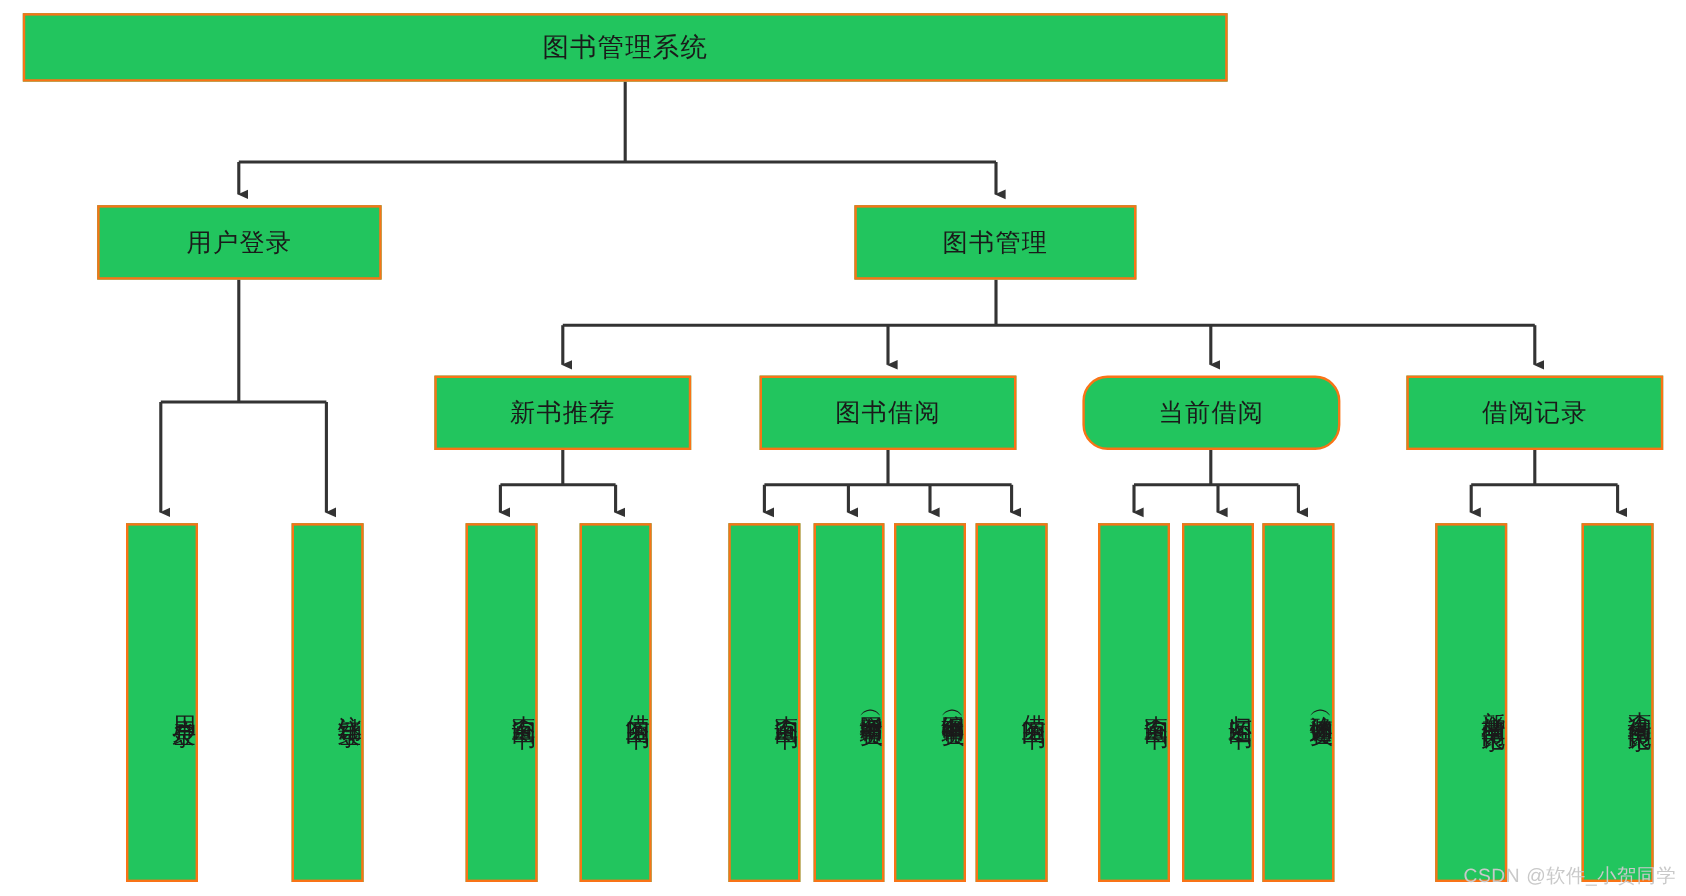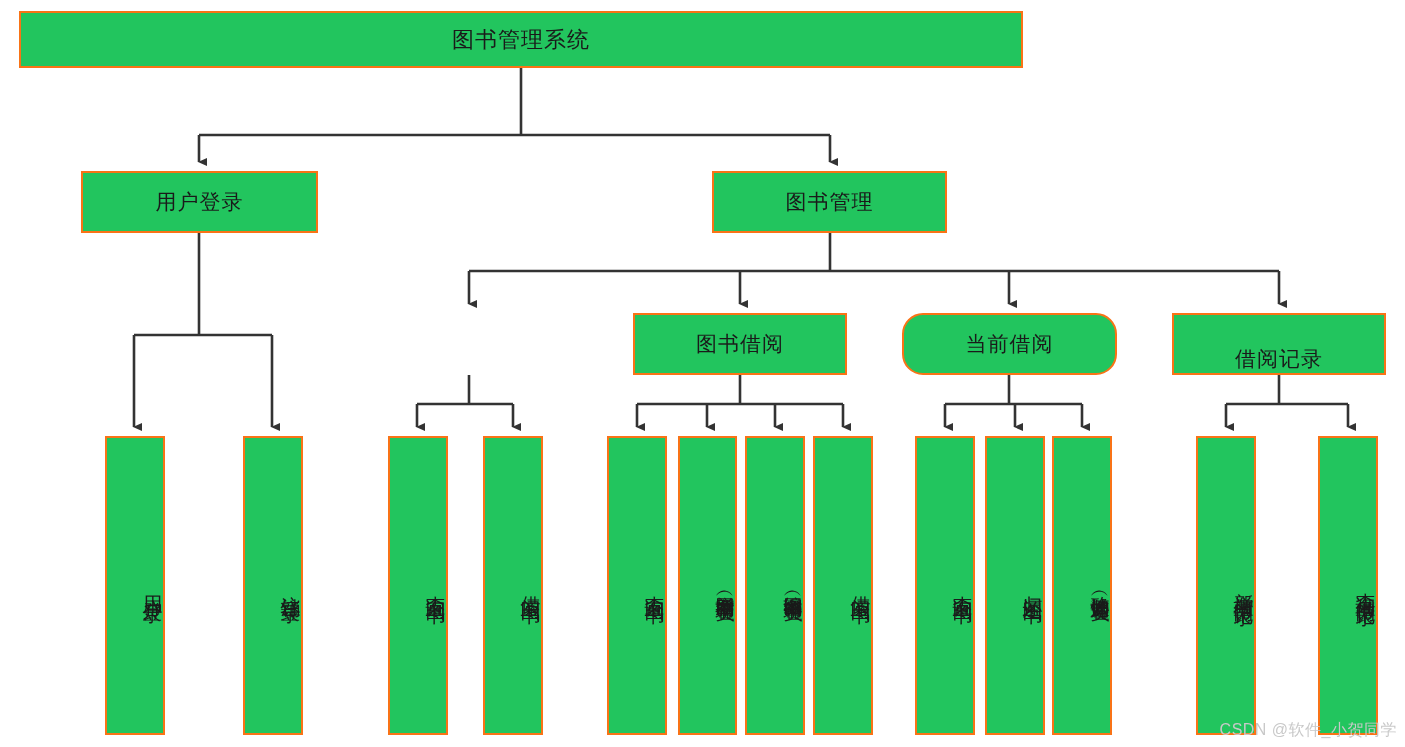--- a/index.html
+++ b/index.html
@@ -135,27 +135,30 @@
     <span class="node-label">图书管理系统</span>
   </div>
 
   <div class="node horiz" style="left:81px; top:171px; width:237px; height:62px;">
     <span class="node-label">用户登录</span>
   </div>
   <div class="node horiz" style="left:712px; top:171px; width:235px; height:62px;">
     <span class="node-label">图书管理</span>
   </div>
 
+  <div class="node horiz" style="left:362px; top:313px; width:214px; height:62px;">
+    <span class="node-label">新书推荐</span>
+  </div>
   <div class="node horiz" style="left:633px; top:313px; width:214px; height:62px;">
     <span class="node-label">图书借阅</span>
   </div>
   <div class="node horiz" style="left:902px; top:313px; width:215px; height:62px;border-radius:21px;">
     <span class="node-label">当前借阅</span>
   </div>
-  <div class="node horiz" style="left:1172px; top:313px; width:214px; height:62px;align-items:flex-end;">
+  <div class="node horiz" style="left:1172px; top:313px; width:214px; height:62px;">
     <span class="node-label">借阅记录</span>
   </div>
 
   <div class="node vert" style="left:105px; top:436px; width:60px; height:299px;">
     <span class="node-label">用户登录</span>
   </div>
   <div class="node vert" style="left:243px; top:436px; width:60px; height:299px;">
     <span class="node-label">注销登录</span>
   </div>
 

